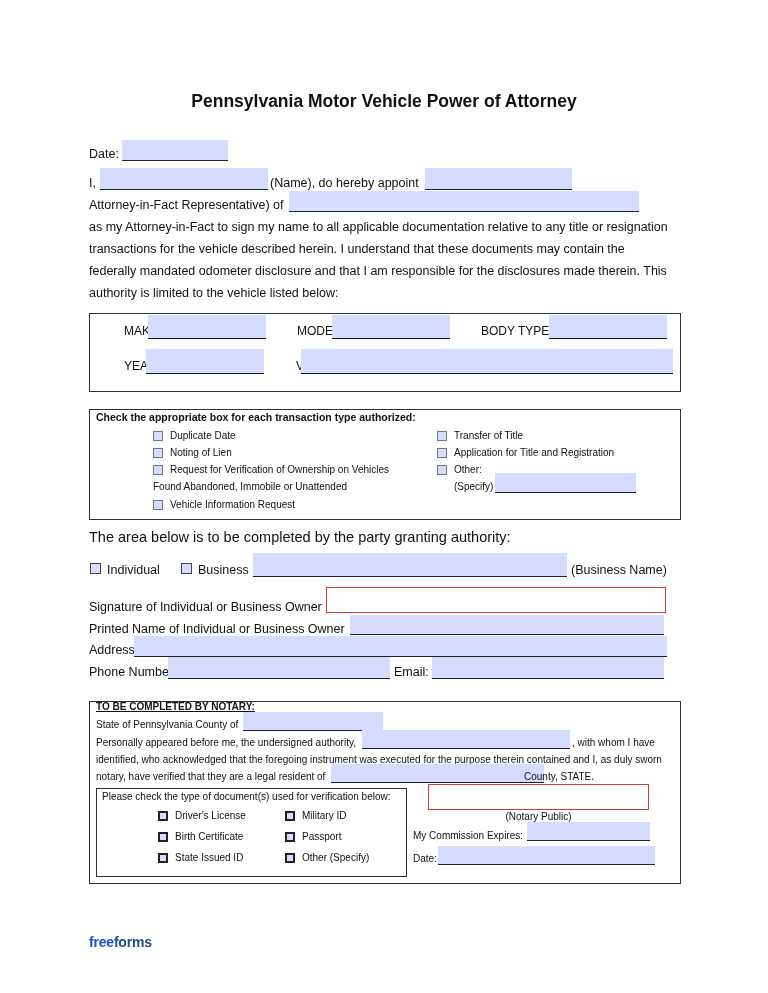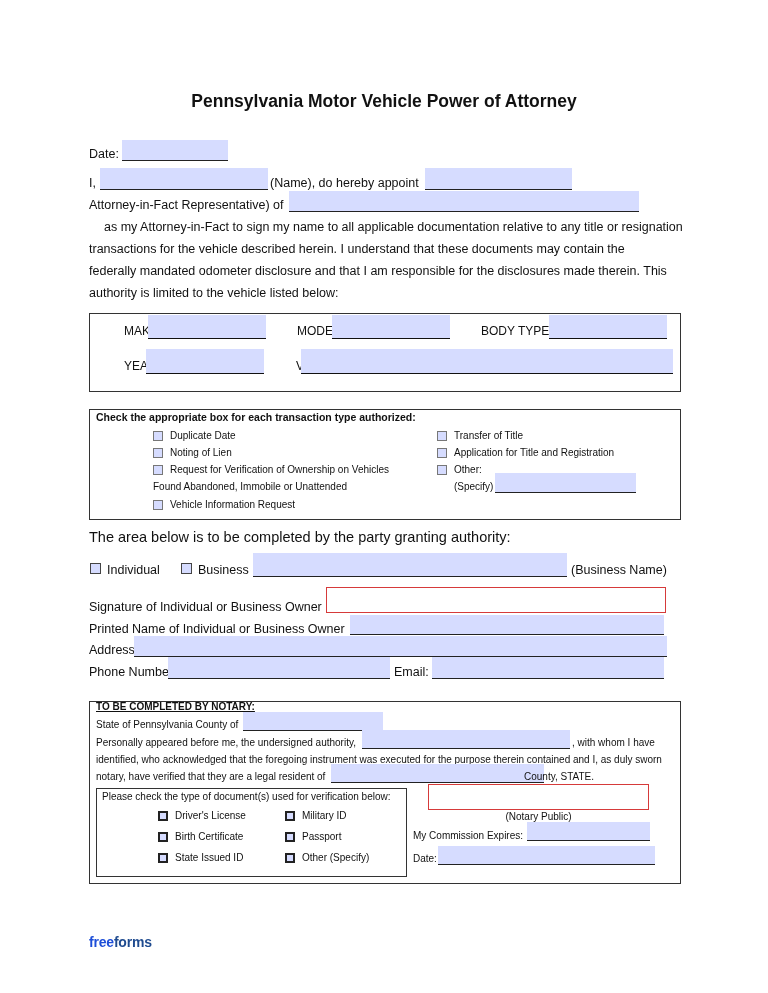--- a/index.html
+++ b/index.html
@@ -33,21 +33,21 @@
 
 <div class="abs t13" style="left:89px;top:176px;">I,</div>
 <div class="fld" style="left:100px;top:168px;width:168px;height:22px;"></div>
 <div class="abs t13" style="left:270px;top:176px;">(Name), do hereby appoint</div>
 <div class="fld" style="left:425px;top:168px;width:147px;height:22px;"></div>
 <div class="abs t13" style="left:575px;top:176px;margin-top:16px;">(Name of</div>
 
 <div class="abs t13" style="left:89px;top:198px;">Attorney-in-Fact Representative) of</div>
 <div class="fld" style="left:289px;top:191px;width:350px;height:21px;"></div>
 
-<div class="abs t13" style="left:104px;top:220px;">as my Attorney-in-Fact to sign my name to all applicable documentation relative to any title or resignation</div>
+<div class="abs t13" style="left:89px;top:220px;">as my Attorney-in-Fact to sign my name to all applicable documentation relative to any title or resignation</div>
 <div class="abs t13" style="left:89px;top:242px;">transactions for the vehicle described herein. I understand that these documents may contain the</div>
 <div class="abs t13" style="left:89px;top:264px;">federally mandated odometer disclosure and that I am responsible for the disclosures made therein. This</div>
 <div class="abs t13" style="left:89px;top:286px;">authority is limited to the vehicle listed below:</div>
 
 <div class="box" style="left:89px;top:313px;width:592px;height:79px;"></div>
 <div class="abs t15" style="left:96px;top:322px;">MAKE:</div>
 <div class="fld thick" style="left:148px;top:315px;width:118px;height:24px;"></div>
 <div class="abs t15" style="left:269px;top:322px;">MODEL:</div>
 <div class="fld thick" style="left:332px;top:315px;width:118px;height:24px;"></div>
 <div class="abs t15" style="left:453px;top:322px;">BODY TYPE:</div>

